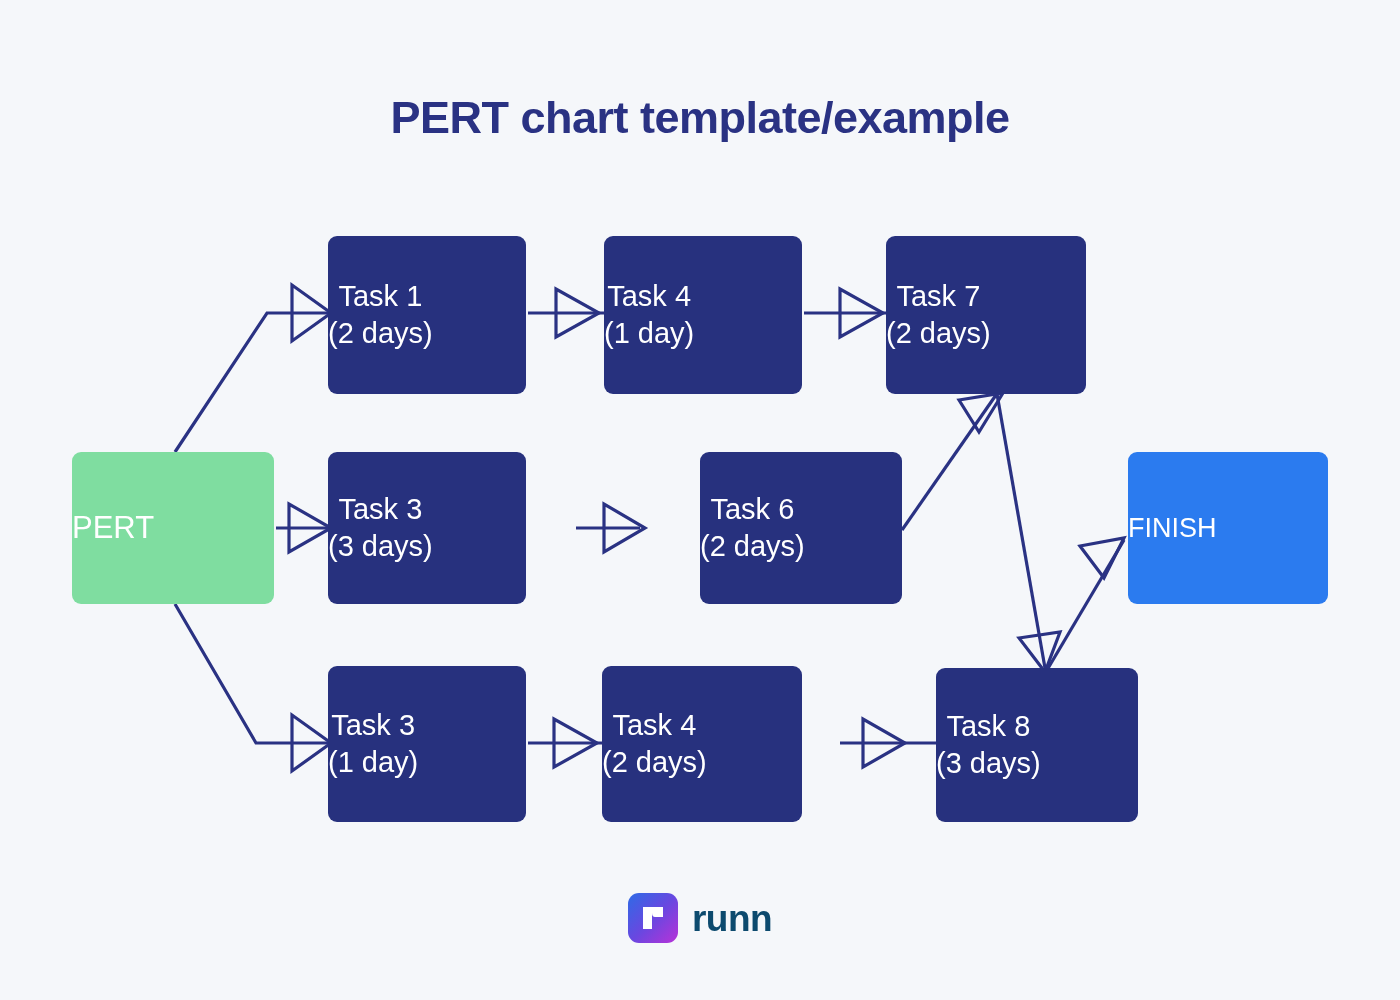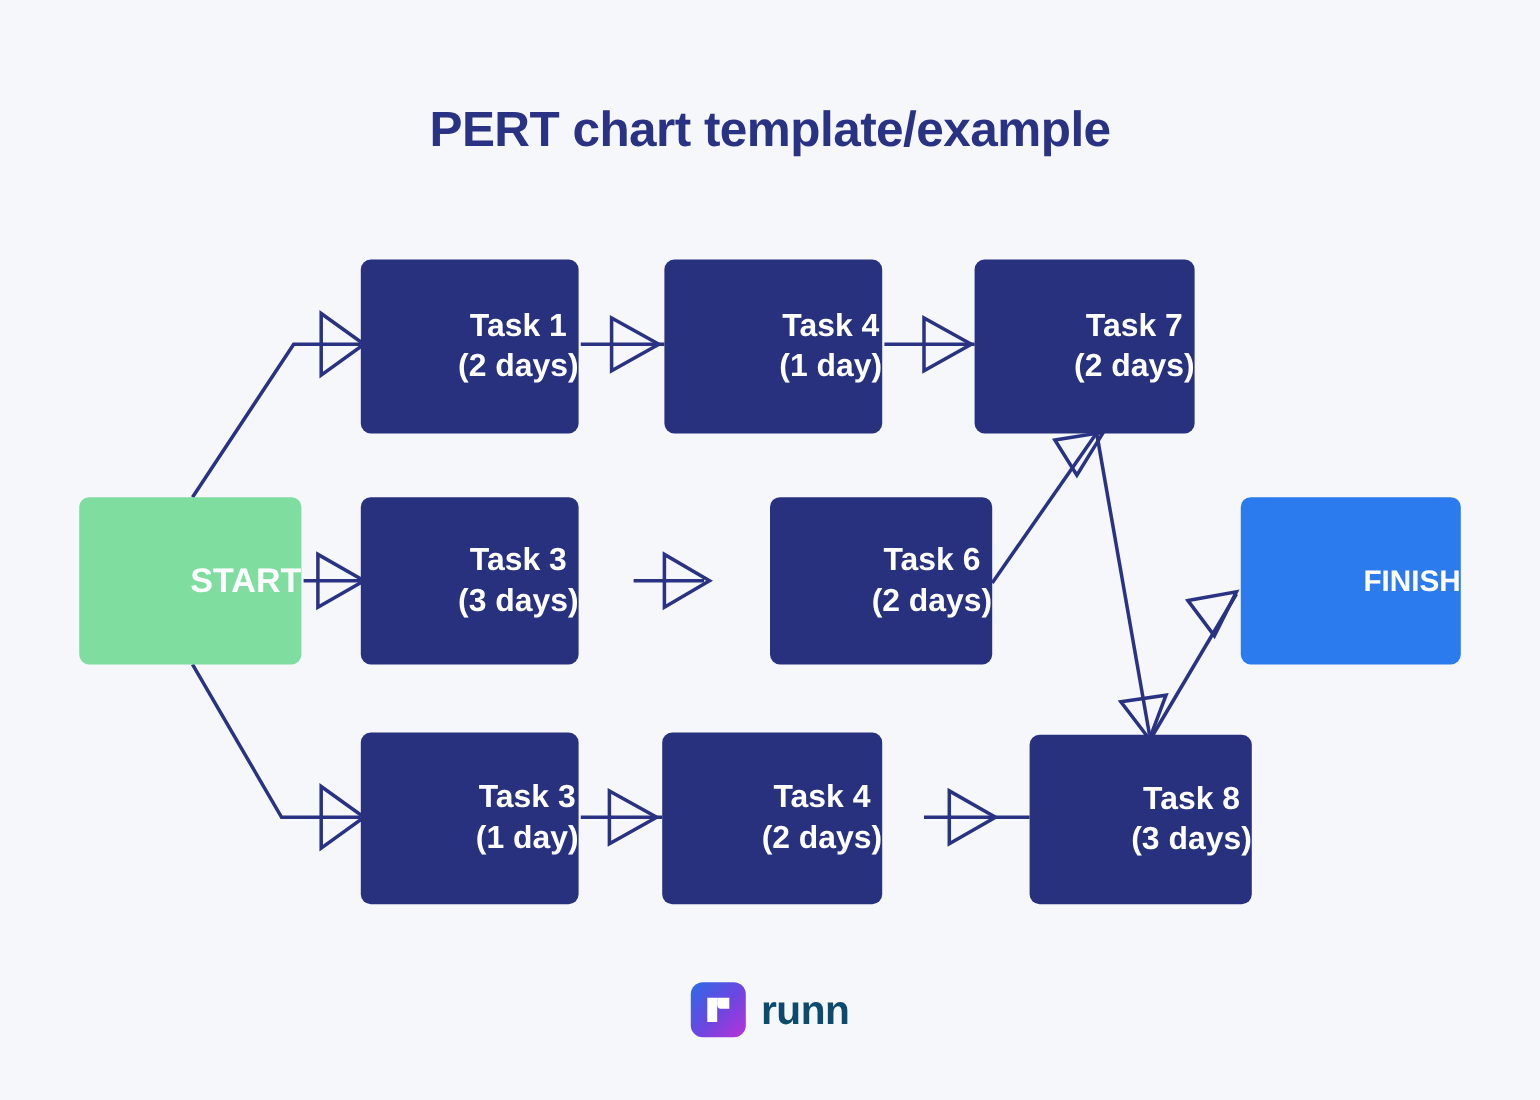--- a/index.html
+++ b/index.html
@@ -42,24 +42,24 @@
     width: 1400px;
     height: 1000px;
     pointer-events: none;
   }
 
   .node {
     position: absolute;
     border-radius: 9px;
     display: flex;
     align-items: center;
-    justify-content: flex-end;
+    justify-content: flex-start;
     text-align: center;
     color: #ffffff;
-    font-weight: bold;
+    font-weight: normal;
     line-height: 1.26;
     box-sizing: border-box;
   }
   .node.task {
     background: #27317E;
     font-size: 29px;
   }
   .node.start {
     background: #7FDDA0;
     font-size: 31px;
@@ -172,21 +172,21 @@
 
       <g>
         <path d="M 1047 670 L 1124 540"></path>
         <path d="M 1080 546 L 1124 538 L 1104 578 Z"></path>
       </g>
 
     </g>
   </svg>
 
   <div class="node start" id="node-start">
-    <span class="label-line">START</span>
+    <span class="label-line">PERT</span>
   </div>
 
   <div class="node task" id="node-task1">
     <div>
       <span class="label-line">Task 1</span>
       <span class="label-line">(2 days)</span>
     </div>
   </div>
 
   <div class="node task" id="node-task2">

